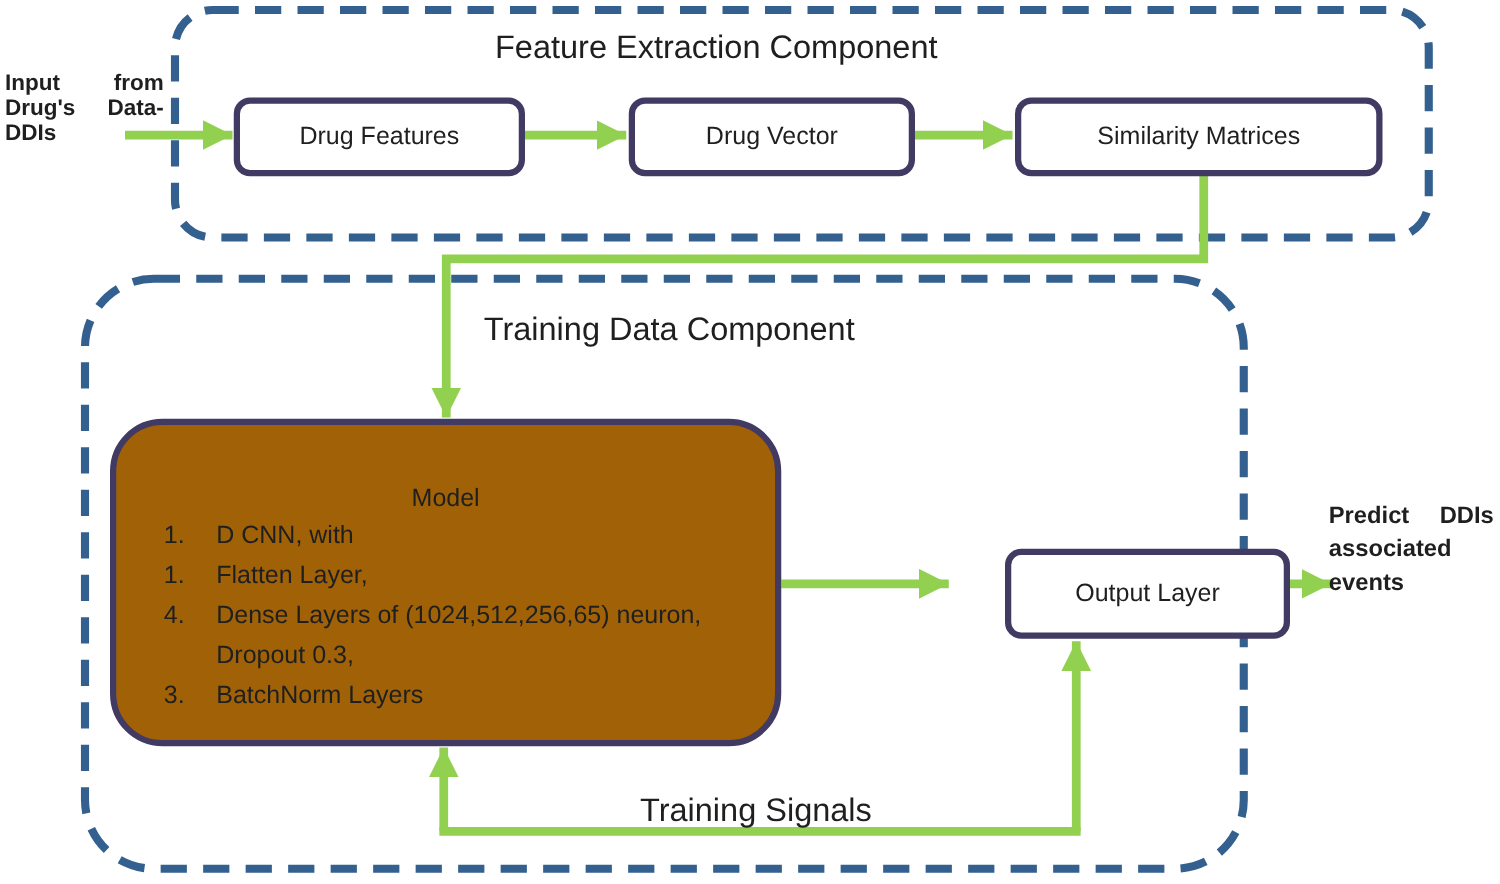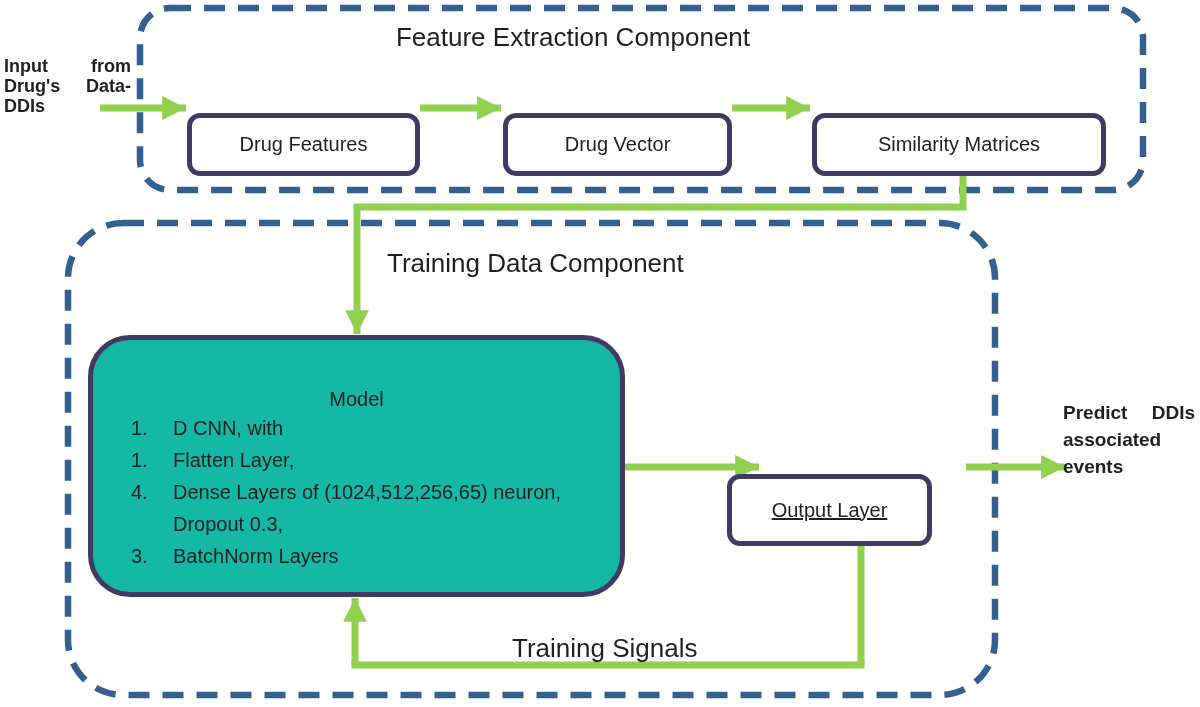--- a/index.html
+++ b/index.html
@@ -15,43 +15,42 @@
 
   .node{
     position:absolute;
     background:#ffffff;
     border:5px solid #413a63;
     border-radius:13px;
     display:flex;align-items:center;justify-content:center;
     font-size:20px;
     box-sizing:border-box;
     white-space:nowrap;
-    margin-top:35px;
   }
   .caption{position:absolute;font-size:18px;line-height:20px;}
   .caption .just{text-align:justify;text-align-last:justify;}
   .caption div{width:100%;font-weight:bold;}
 
   .comp-title{position:absolute;font-size:26px;white-space:nowrap;}
 
   #input-caption{left:4px;top:56px;width:127px;}
   #feature-title{left:573px;top:22px;transform:translateX(-50%);}
   #training-title{left:387px;top:248px;}
   #training-signals{left:512px;top:633px;text-align:center;}
 
   #predict-caption{left:1063px;top:399px;width:132px;font-size:19px;line-height:27px;}
 
   #box-drug-features{left:187px;top:78px;width:233px;height:63px;}
   #box-drug-vector{left:503px;top:78px;width:229px;height:63px;}
   #box-similarity{left:812px;top:78px;width:294px;height:63px;}
-  #box-output{left:727px;top:439px;width:205px;height:72px;text-decoration:underline;}
+  #box-output{left:804px;top:439px;width:228px;height:72px;}
 
   #model-box{
     position:absolute;left:88px;top:335px;width:537px;height:262px;
-    background:#14b8a6;border:5px solid #413a63;border-radius:42px;
+    background:#a16207;border:5px solid #413a63;border-radius:42px;
     box-sizing:border-box;
     padding-top:48px;
     font-size:20px;
   }
   #model-title{text-align:center;line-height:22px;}
   #model-list{margin-top:2px;padding-left:38px;}
   .model-item{display:flex;line-height:32px;}
   .model-item .num{width:42px;flex:0 0 42px;}
   .model-item .itext{width:445px;}
 </style>

